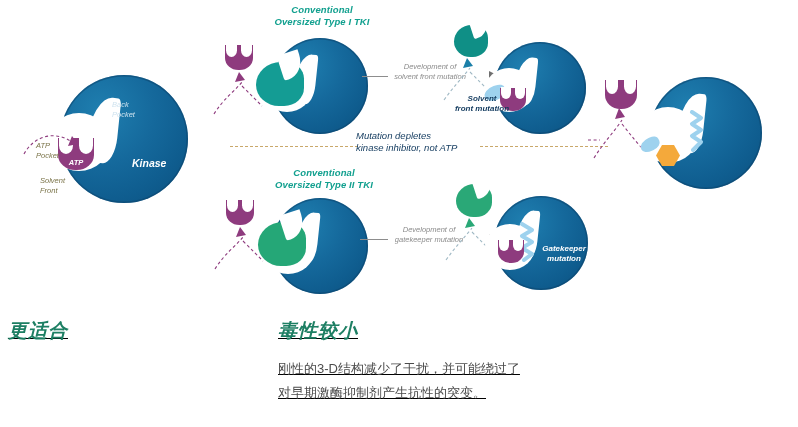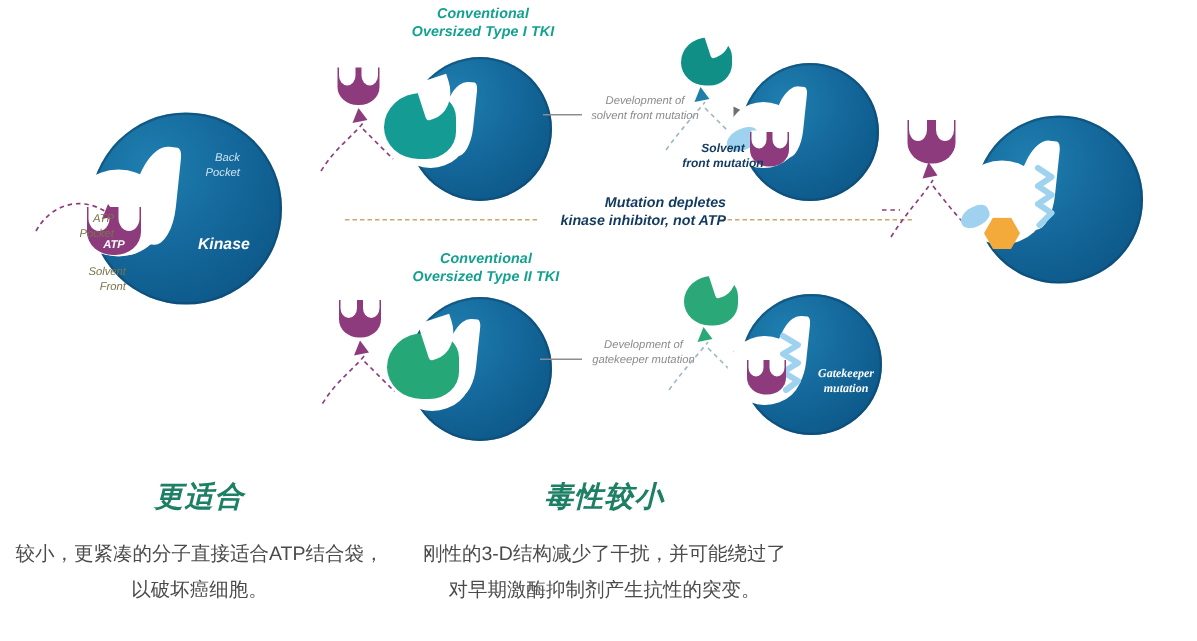--- a/index.html
+++ b/index.html
@@ -42,38 +42,38 @@
 
   
   .panel-title{position:absolute;text-align:center;font-style:italic;font-weight:bold;
     color:#12a08f;line-height:1.25;letter-spacing:.1px;}
   .arrow-cap{position:absolute;text-align:center;font-style:italic;color:#8b8b8b;
     line-height:1.3;}
   .mut-label{position:absolute;text-align:center;font-style:italic;font-weight:bold;
     color:#123a5e;line-height:1.25;}
   .mut-label.white{color:#ffffff;}
   .kin-label{position:absolute;font-style:italic;font-weight:bold;color:#ffffff;margin-top:13px;}
-  .pocket-label{position:absolute;font-style:italic;color:#cfe3ef;text-align:right;line-height:1.3;}
+  .pocket-label{position:absolute;font-style:italic;color:#cfe3ef;text-align:left;line-height:1.3;}
   .pocket-label.olive{color:#7a7348;}
 
-  .divider-text{position:absolute;text-align:right;font-style:italic;font-weight:bold;
+  .divider-text{position:absolute;text-align:left;font-style:italic;font-weight:normal;
     color:#123a5e;line-height:1.3;}
   .dashline{position:absolute;height:0;border-top:1.3px dashed #c9a86a;}
 
   
   .flowline{position:absolute;height:0;border-top:1.2px solid #8d8d8d;}
   .arrowhead{position:absolute;width:0;height:0;
     border-top:4.5px solid transparent;border-bottom:4.5px solid transparent;
     border-left:8px solid #6f6f6f;}
 
   
   .bindpath{position:absolute;overflow:visible;}
 
   
-  .caption-col{position:absolute;text-align:center;}
+  .caption-col{position:absolute;text-align:left;text-decoration:underline;}
   .cap-head{color:#1d7f63;font-style:italic;font-weight:bold;font-size:19px;
     letter-spacing:1px;margin:0 0 13px 0;}
   .cap-body{color:#4b4b4b;font-size:13px;line-height:1.85;margin:0;}
 </style>
 </head>
 <body>
 
 <div class="stage">
 
   <div class="kinase" style="left:60px;top:75px;width:128px;height:128px;">
@@ -200,21 +200,21 @@
     <div class="ring"></div>
     <div class="cleft lobe" style="left:-9px;top:28px;width:50px;height:46px;"></div>
     <div class="cleft fang" style="left:22px;top:14px;width:22px;height:50px;
                 border-radius:72% 10% 40% 12%;transform:rotate(6deg);"></div>
   </div>
 
   <svg class="abs" style="left:518px;top:222px;width:20px;height:40px;" viewBox="0 0 20 40">
     <path d="M4 2 L14 8 L4 14 L14 20 L4 26 L14 32 L6 38" fill="none" stroke="#9ed2ee" stroke-width="4" stroke-linecap="round" stroke-linejoin="round"></path>
   </svg>
   <div class="atp" style="left:498px;top:240px;width:26px;height:23px;"></div>
-  <div class="mut-label white" style="left:528px;top:244px;width:72px;font-size:8px;font-family:Liberation Serif, serif;">Gatekeeper<br>mutation</div>
+  <div class="mut-label white" style="left:528px;top:244px;width:72px;font-size:8px;">Gatekeeper<br>mutation</div>
 
 
   <div class="atp" style="left:605px;top:80px;width:32px;height:29px;"></div>
   <svg class="bindpath" style="left:586px;top:100px;width:70px;height:62px;" viewBox="0 0 70 62">
     <path d="M8 58 C 18 42, 28 32, 36 20" fill="none" stroke="#8e3b7e" stroke-width="1.1" stroke-dasharray="3 2.6"></path>
     <path d="M36 24 C 44 34, 50 42, 58 50" fill="none" stroke="#8e3b7e" stroke-width="1.1" stroke-dasharray="3 2.6"></path>
     <path d="M2 40 L 14 40" fill="none" stroke="#8e3b7e" stroke-width="1.1" stroke-dasharray="3 2.6"></path>
     <polygon points="33,8 39,17 29,19" fill="#8e3b7e"></polygon>
   </svg>
 
@@ -230,21 +230,20 @@
     <path d="M4 2 L13 8 L4 14 L13 20 L4 26 L13 32 L5 40" fill="none" stroke="#9ed2ee" stroke-width="4" stroke-linecap="round" stroke-linejoin="round"></path>
   </svg>
   <div class="abs" style="left:640px;top:138px;width:20px;height:13px;background:#9ed2ee;
               border-radius:60% 40% 50% 50%;transform:rotate(-25deg);"></div>
 
   <div class="hexmol" style="left:656px;top:145px;width:24px;height:21px;
               clip-path:polygon(25% 0,75% 0,100% 50%,75% 100%,25% 100%,0 50%);"></div>
 
   <div class="caption-col" style="left:8px;top:318px;width:250px;">
     <div class="cap-head">更适合</div>
-    <div class="cap-body">较小，更紧凑的分子直接适合ATP结合袋，以破坏癌细胞。</div>
   </div>
 
   <div class="caption-col" style="left:278px;top:318px;width:250px;">
     <div class="cap-head">毒性较小</div>
     <div class="cap-body">刚性的3-D结构减少了干扰，并可能绕过了对早期激酶抑制剂产生抗性的突变。</div>
   </div>
 
 
 </div>
 

